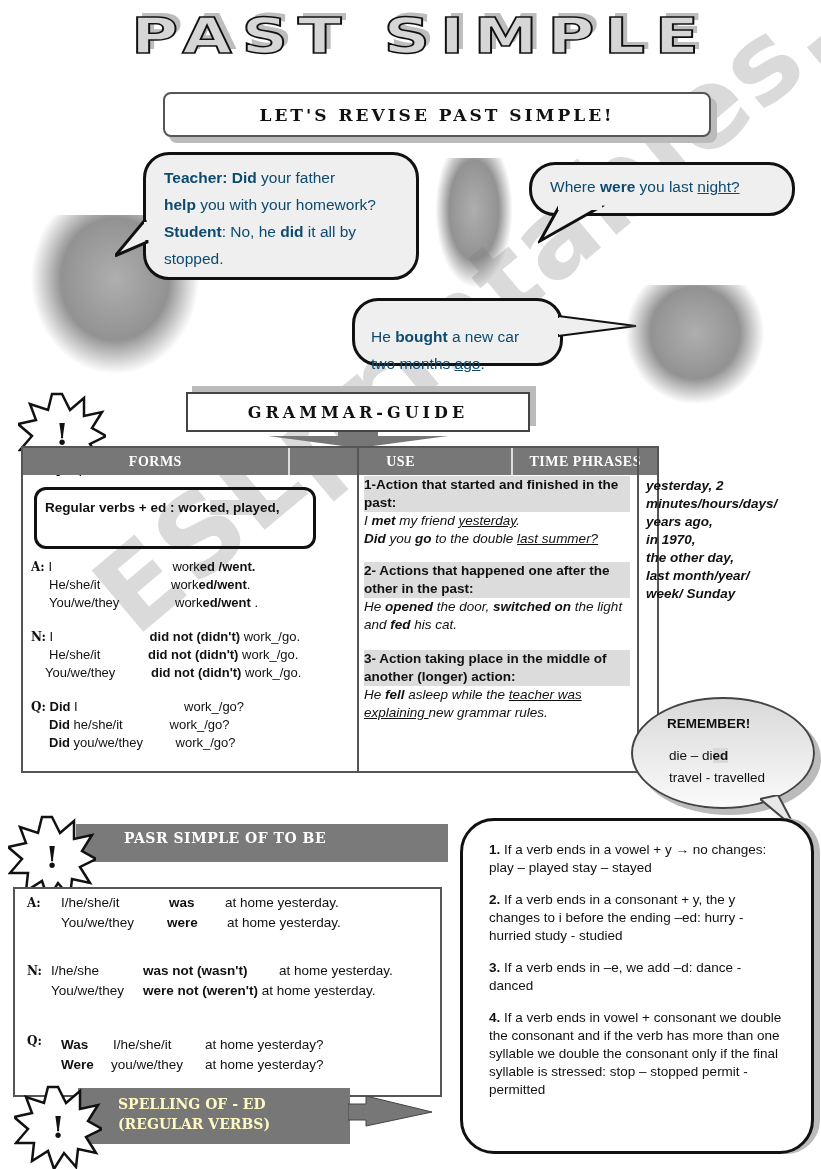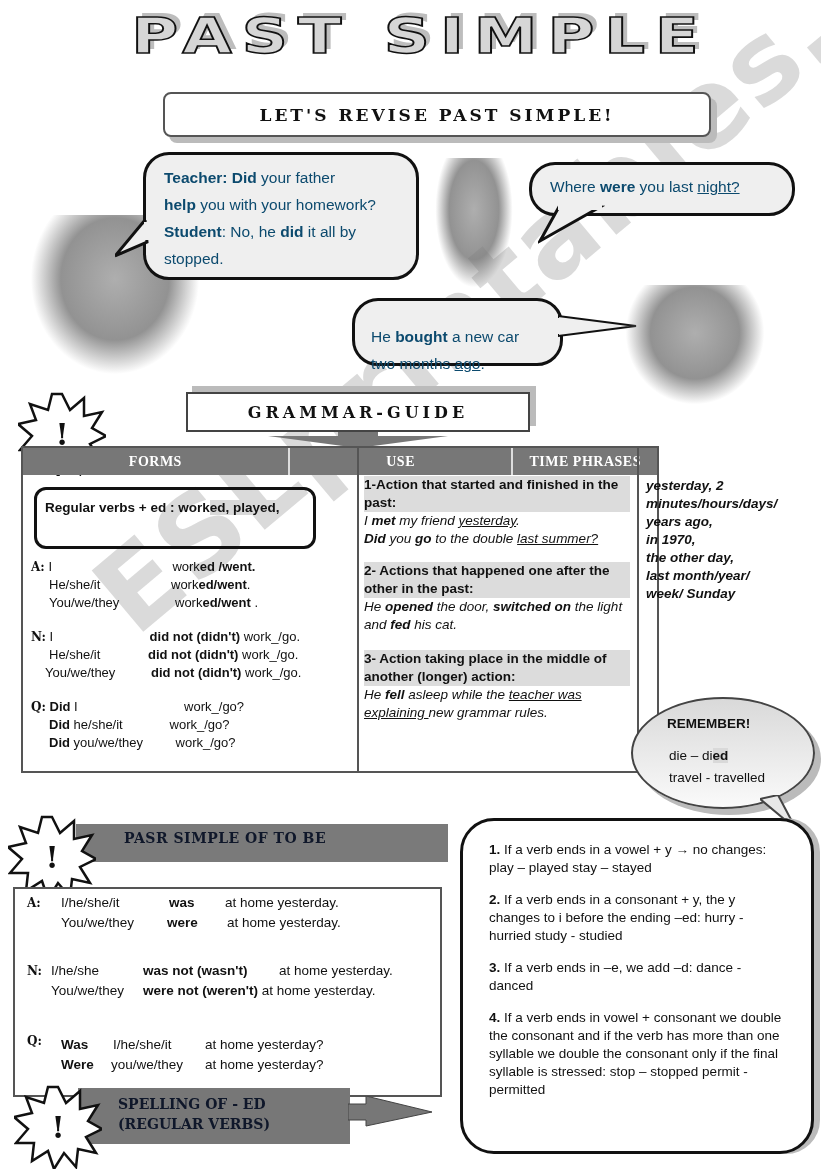--- a/index.html
+++ b/index.html
@@ -80,30 +80,30 @@
   .remember {
     left: 631px; top: 697px; width: 184px; height: 112px; border-radius: 50%;
     background: linear-gradient(#d9d9d9, #fafafa); border: 2px solid #444;
     box-shadow: 6px 6px 0 #bbb;
     padding: 14px 0 0 36px; font-size: 13.5px; line-height: 22px;
   }
 
   
   .tobe-banner {
     left: 76px; top: 824px; width: 372px; height: 38px; background: #7a7a7a;
-    color: #0f172a; font-family: "DejaVu Serif", serif; font-weight: 900; font-size: 14px;
+    color: #ffffff; font-family: "DejaVu Serif", serif; font-weight: 900; font-size: 14px;
     padding: 6px 0 0 48px; letter-spacing: 0.5px;
   }
   .tobe-box {
     left: 13px; top: 887px; width: 429px; height: 210px; border: 2px solid #555; background: #fff;
     font-size: 13.5px; line-height: 20px;
   }
   .spell-banner {
     left: 78px; top: 1088px; width: 272px; height: 56px; background: #777;
-    color: #0f172a; font-family: "DejaVu Serif", serif; font-weight: 900; font-size: 14px; line-height: 20px;
+    color: #fef9c3; font-family: "DejaVu Serif", serif; font-weight: 900; font-size: 14px; line-height: 20px;
     padding: 6px 0 0 40px;
   }
   .spell-box {
     left: 460px; top: 818px; width: 354px; height: 336px; border: 3px solid #111; border-radius: 34px;
     background: #fff; box-shadow: 6px 0 0 #bbb;
     padding: 20px 22px 0 26px; font-size: 13.5px; line-height: 18px;
   }
   .spell-box p { margin-bottom: 14px; }
 
   .watermark {

